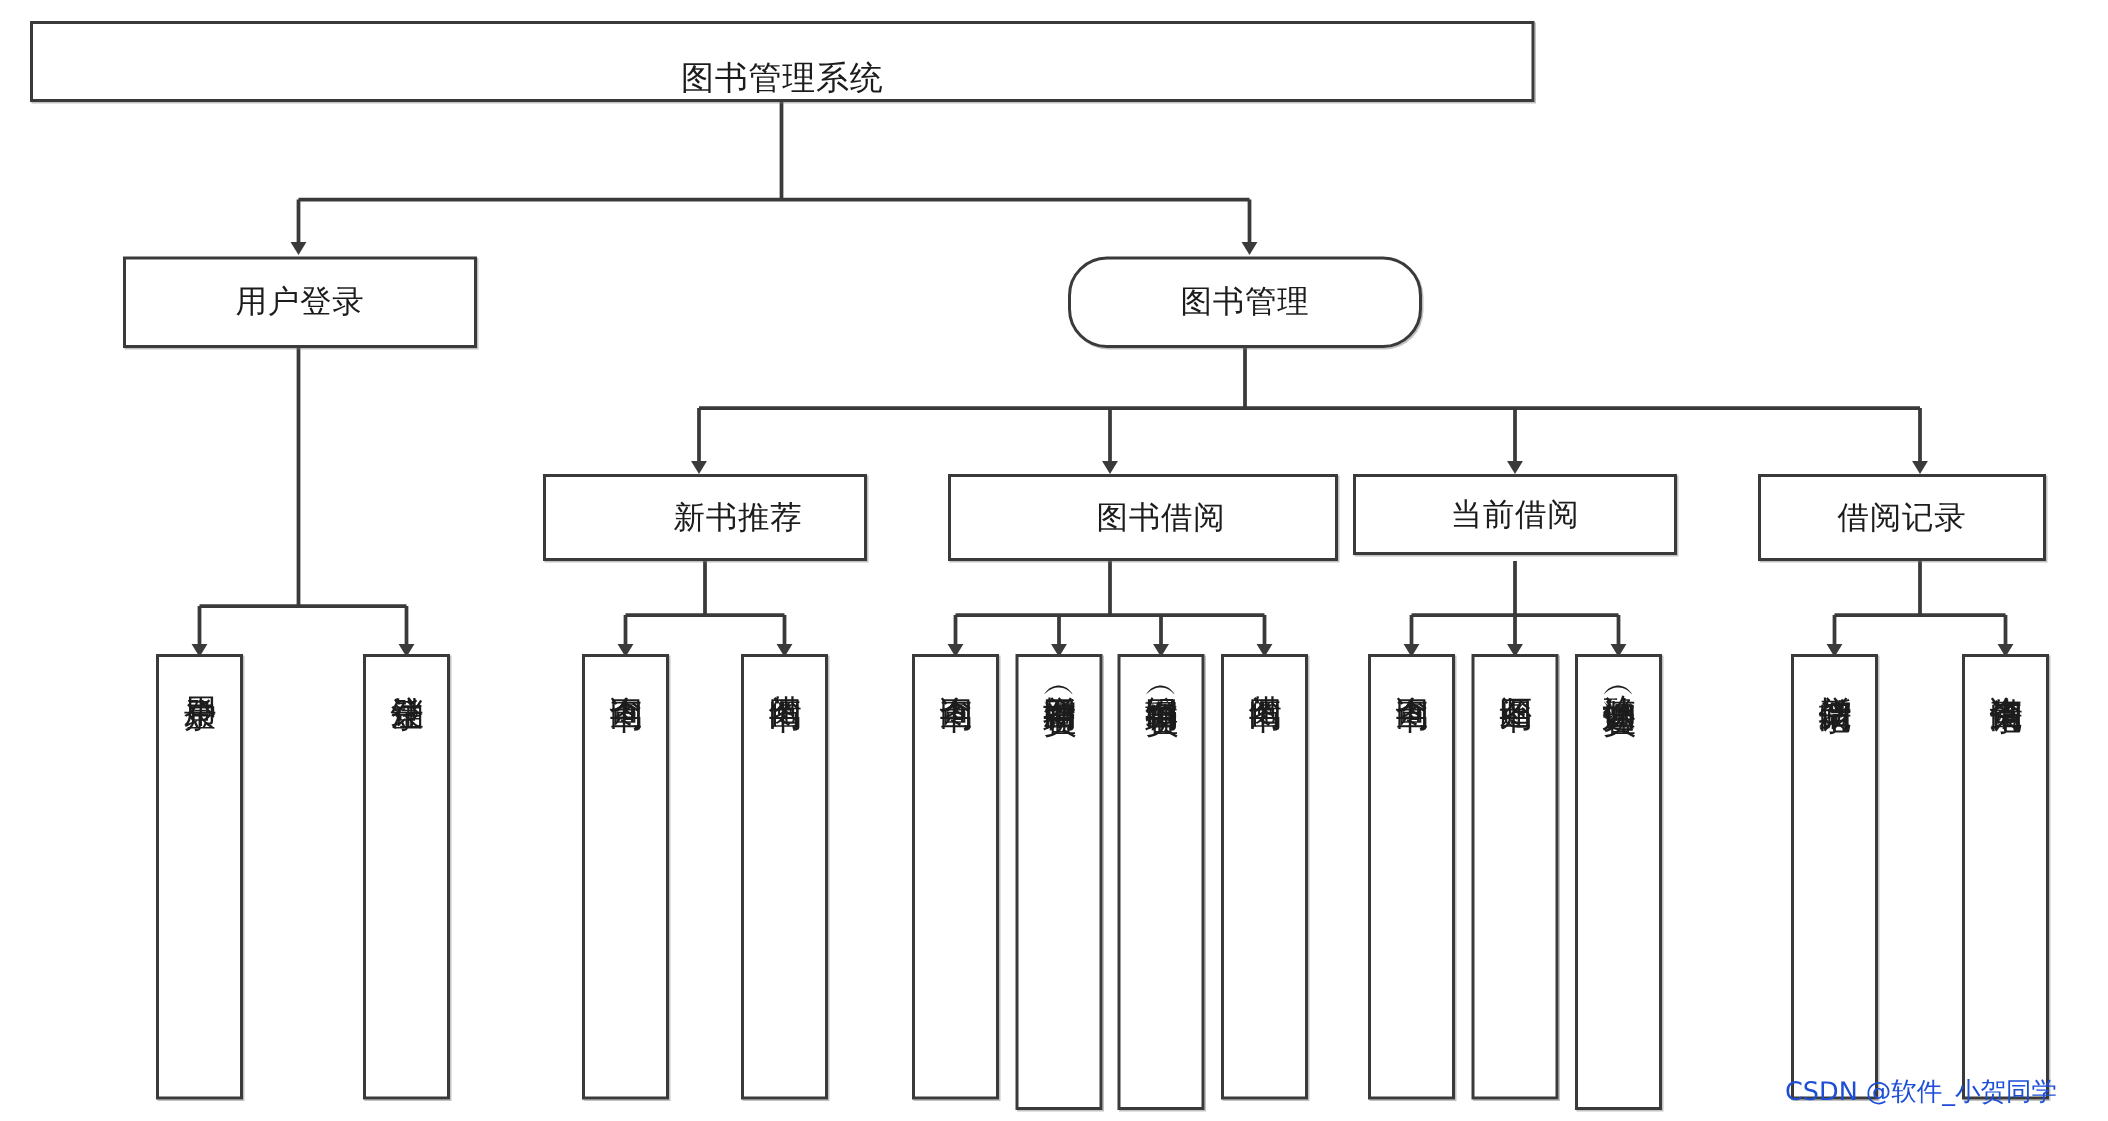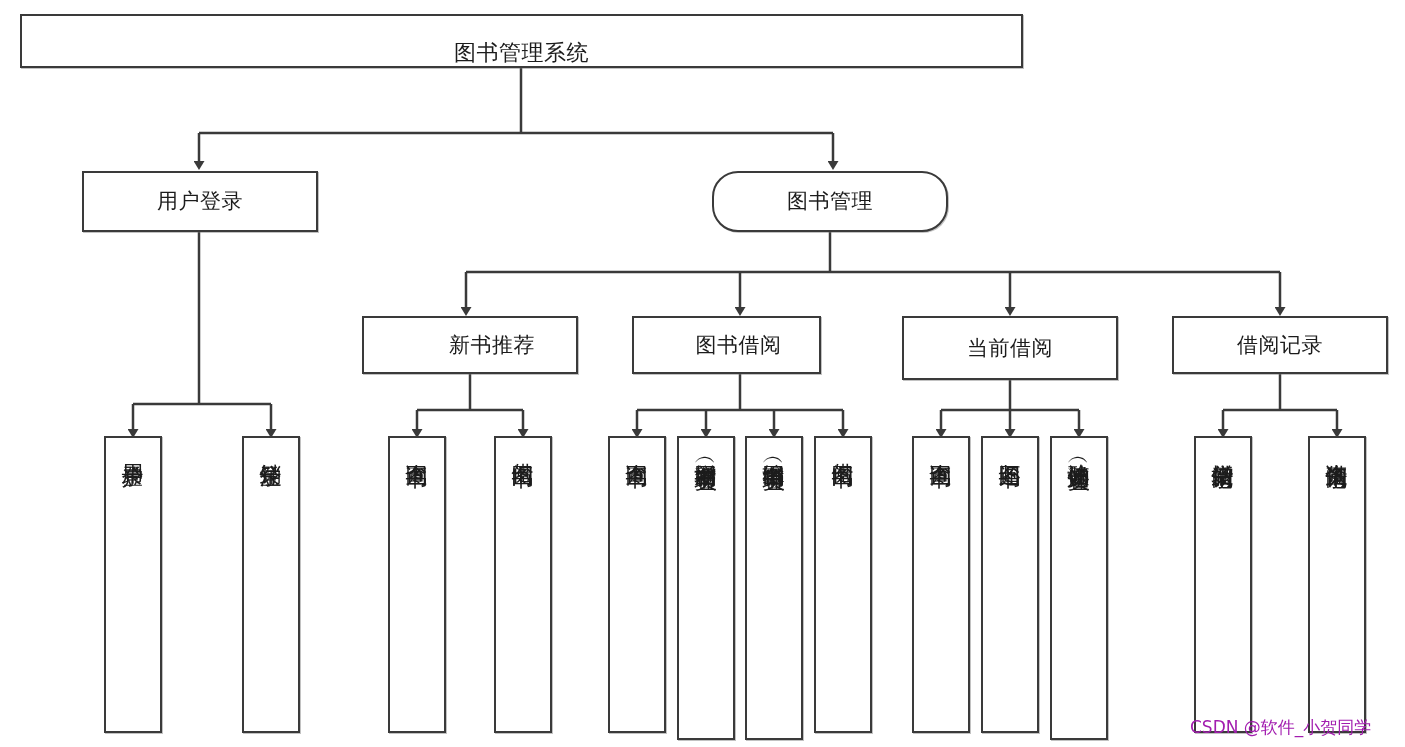--- a/index.html
+++ b/index.html
@@ -58,21 +58,21 @@
     writing-mode: vertical-rl;
     text-orientation: upright;
     font-size: 22px;
     line-height: 1.05;
     letter-spacing: 1px;
     white-space: nowrap;
   }
   .watermark {
     position: absolute;
     font-size: 17px;
-    color: #a21caf;
+    color: #1d4ed8;
     white-space: nowrap;
     user-select: none;
   }
 </style>
 </head>
 <body>
 
 <div id="canvas">
 
   <svg id="edges" viewBox="0 0 1405 747" xmlns="http://www.w3.org/2000/svg">
@@ -135,29 +135,29 @@
   </div>
 
   <div class="node horiz" style="left:712px; top:171px; width:236px; height:61px;border-radius:26px;">
     <span class="label">图书管理</span>
   </div>
 
   <div class="node horiz" style="left:362px; top:316px; width:216px; height:58px;padding-left:44px;">
     <span class="label">新书推荐</span>
   </div>
 
-  <div class="node horiz" style="left:632px; top:316px; width:189px; height:58px;padding-left:24px;">
+  <div class="node horiz" style="left:632px; top:316px; width:260px; height:58px;padding-left:24px;">
     <span class="label">图书借阅</span>
   </div>
 
-  <div class="node horiz" style="left:902px; top:316px; width:216px; height:64px;">
+  <div class="node horiz" style="left:902px; top:316px; width:216px; height:54px;">
     <span class="label">当前借阅</span>
   </div>
 
-  <div class="node horiz" style="left:1172px; top:316px; width:216px; height:58px;">
+  <div class="node horiz" style="left:1172px; top:316px; width:192px; height:58px;">
     <span class="label">借阅记录</span>
   </div>
 
   <div class="node vert" style="left:104px; top:436px; width:58px; height:297px;">
     <span class="label">用户登录</span>
   </div>
 
   <div class="node vert" style="left:242px; top:436px; width:58px; height:297px;">
     <span class="label">注销登录</span>
   </div>

